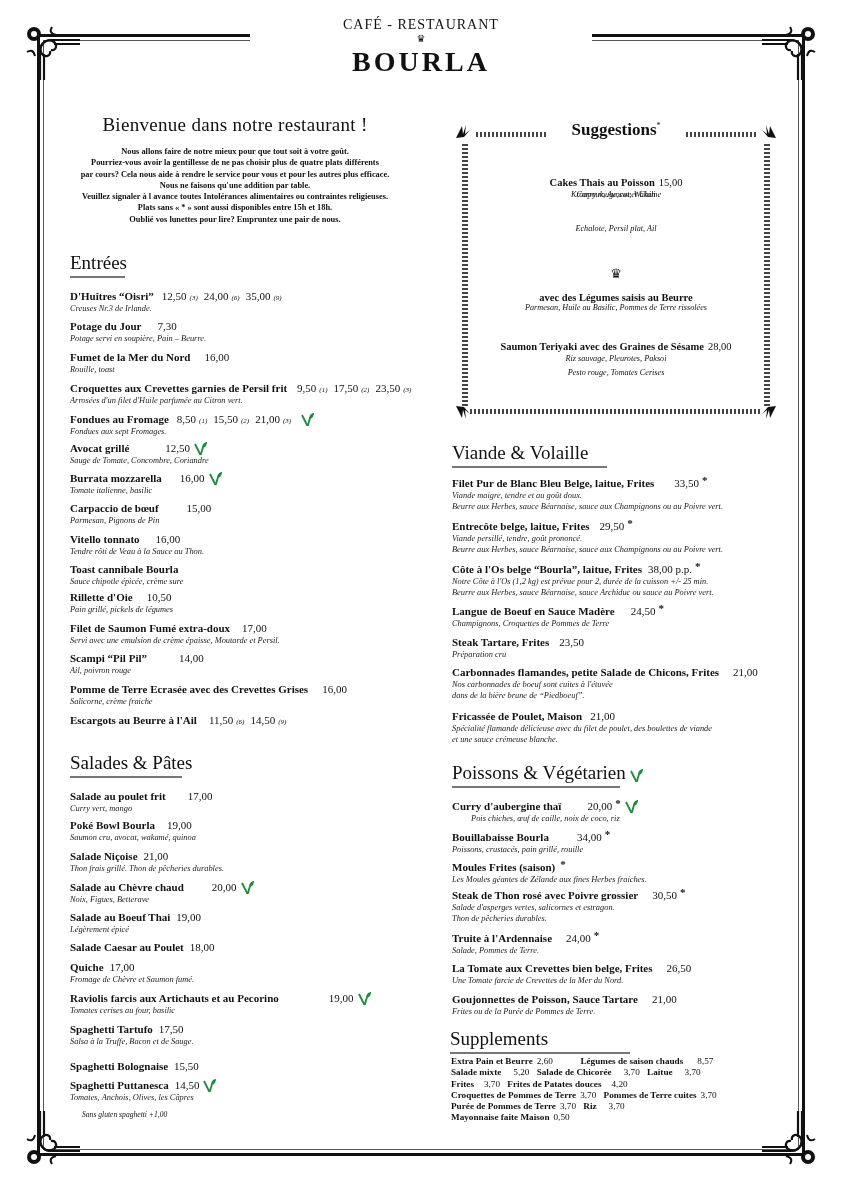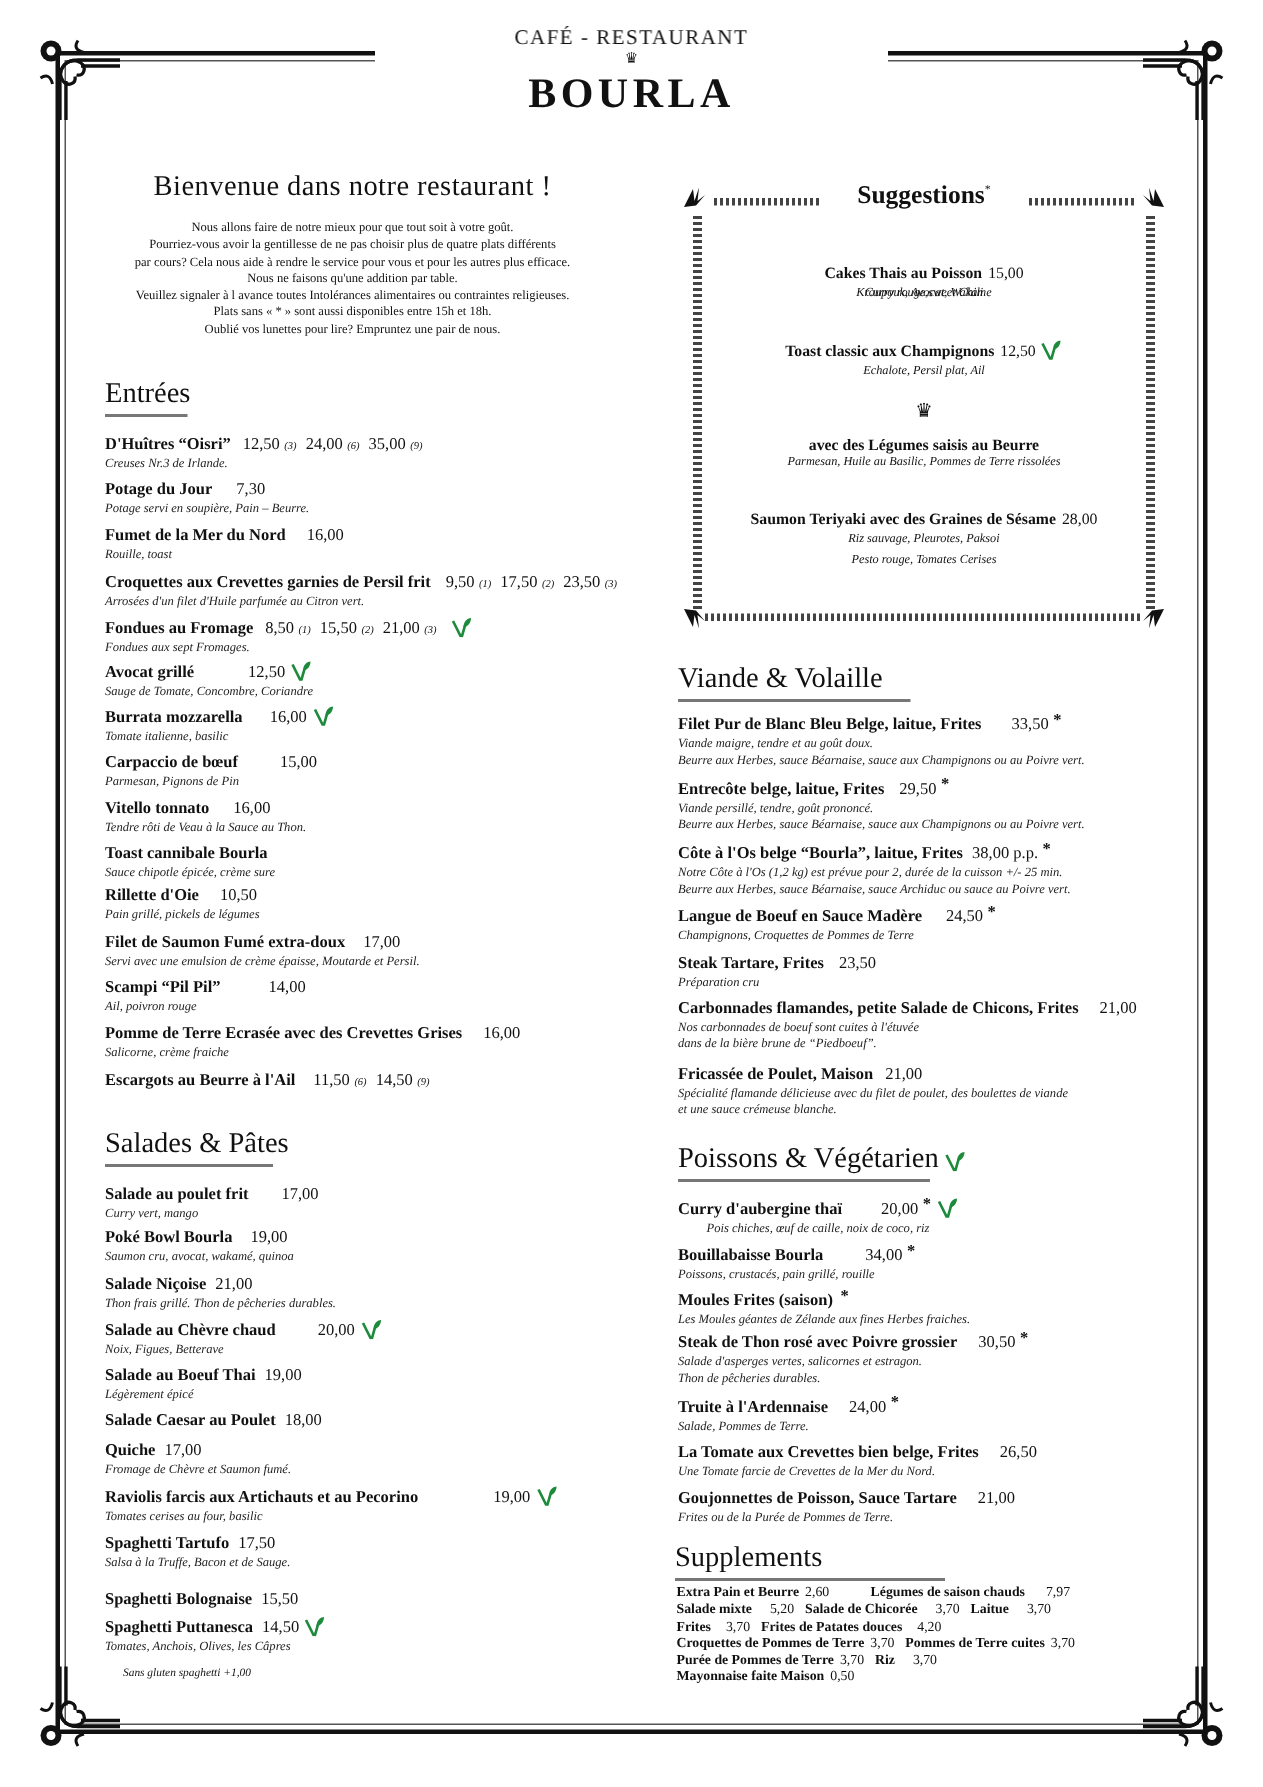--- a/index.html
+++ b/index.html
@@ -24,21 +24,21 @@
                display:inline-block; transform:perspective(200px) rotateX(0deg); }
   .crown-small { font-size:10px; line-height:10px; margin-top:1px; }
   .brand-name { font-family:"Liberation Serif", serif; font-weight:bold; font-size:28px;
                 letter-spacing:3px; line-height:40px; margin-top:-2px; }
   .brand-mask { position:absolute; left:250px; width:342px; top:28px; height:60px; background:#fff; }
 
   
   .welcome { position:absolute; left:60px; top:114px; width:350px; text-align:center; }
   .welcome h1 { font-family:"Liberation Serif", serif; font-weight:normal; font-size:19px;
                 margin:0 0 10px 0; letter-spacing:0.3px; }
-  .welcome p { font-family:"Liberation Serif", serif; font-weight:normal; font-size:8.4px;
+  .welcome p { font-family:"Liberation Serif", serif; font-weight:bold; font-size:8.4px;
                line-height:11.3px; margin:0; }
 
   
   .sec-title { position:absolute; font-family:"Liberation Serif", serif; font-size:19px;
                font-weight:normal; padding-bottom:2px; border-bottom:2px solid #777; white-space:nowrap; }
   .item { position:absolute; font-family:"Liberation Serif", serif; white-space:nowrap; }
   .item .nm { font-weight:bold; font-size:11px; }
   .item .pr { font-size:11px; font-weight:normal; }
   .item .pq { font-size:7px; font-style:italic; }
   .item .star { font-size:11px; font-weight:bold; vertical-align:3px; }
@@ -255,24 +255,20 @@
   <div class="crown-mid">♛</div>
   <div id="sugg-items">
       <div class="s-item" style="top: 40px;">
         <div><span class="nm">Cakes Thais au Poisson</span><span style="display: inline-block; width: 4px;"></span><span class="pr">15,00</span></div>
         <span class="ds">Curry rouge,sweet Chili</span>
       </div>
       <div class="s-item" style="top: 58px;">
         <span class="ds">Kroupouk, Avocat, Wakame</span>
       </div>
       <div class="s-item" style="top: 92px;">
-        <div><span class="nm">Toast classic aux Champignons</span><span style="display: inline-block; width: 4px;"></span><span class="pr">12,50</span><span class="leaf"><svg viewBox="0 0 14 14">
-              <path d="M1 3 L6 13 L7 13 L9 6" fill="none" stroke="#1e8a3c" stroke-width="1.8"></path>
-              <path d="M8 7 C8 3 11 1 13 1 C13 4 11 7 8 7 Z" fill="#1e8a3c"></path>
-            </svg></span></div>
         <span class="ds">Echalote, Persil plat, Ail</span>
       </div>
       <div class="s-item" style="top: 160px;">
         <div class="nm">avec des Légumes saisis au Beurre</div>
         <span class="ds">Parmesan, Huile au Basilic, Pommes de Terre rissolées</span>
       </div>
       <div class="s-item" style="top: 204px;">
         <div><span class="nm">Saumon Teriyaki avec des Graines de Sésame</span><span style="display: inline-block; width: 4px;"></span><span class="pr">28,00</span></div>
         <span class="ds">Riz sauvage, Pleurotes, Paksoi</span>
       </div>
@@ -280,21 +276,21 @@
         <span class="ds">Pesto rouge, Tomates Cerises</span>
       </div>
     </div>
 </div>
 
 <div class="sec-title" style="left:450px;top:1028px;width:180px;">Supplements</div>
 <div class="supp">
   <div class="row">
     <b>Extra Pain et Beurre</b><span class="p">2,60</span>
     <span style="display:inline-block;width:18px"></span>
-    <b>Légumes de saison chauds</b><span class="p" style="margin-left:14px">7,97</span>
+    <b>Légumes de saison chauds</b><span class="p" style="margin-left:14px">8,57</span>
   </div>
   <div class="row">
     <b>Salade mixte</b><span class="p" style="margin-left:12px">5,20</span>
     <b>Salade de Chicorée</b><span class="p" style="margin-left:12px">3,70</span>
     <b>Laitue</b><span class="p" style="margin-left:12px">3,70</span>
   </div>
   <div class="row">
     <b>Frites</b><span class="p" style="margin-left:10px">3,70</span>
     <b>Frites de Patates douces</b><span class="p" style="margin-left:10px">4,20</span>
   </div>

